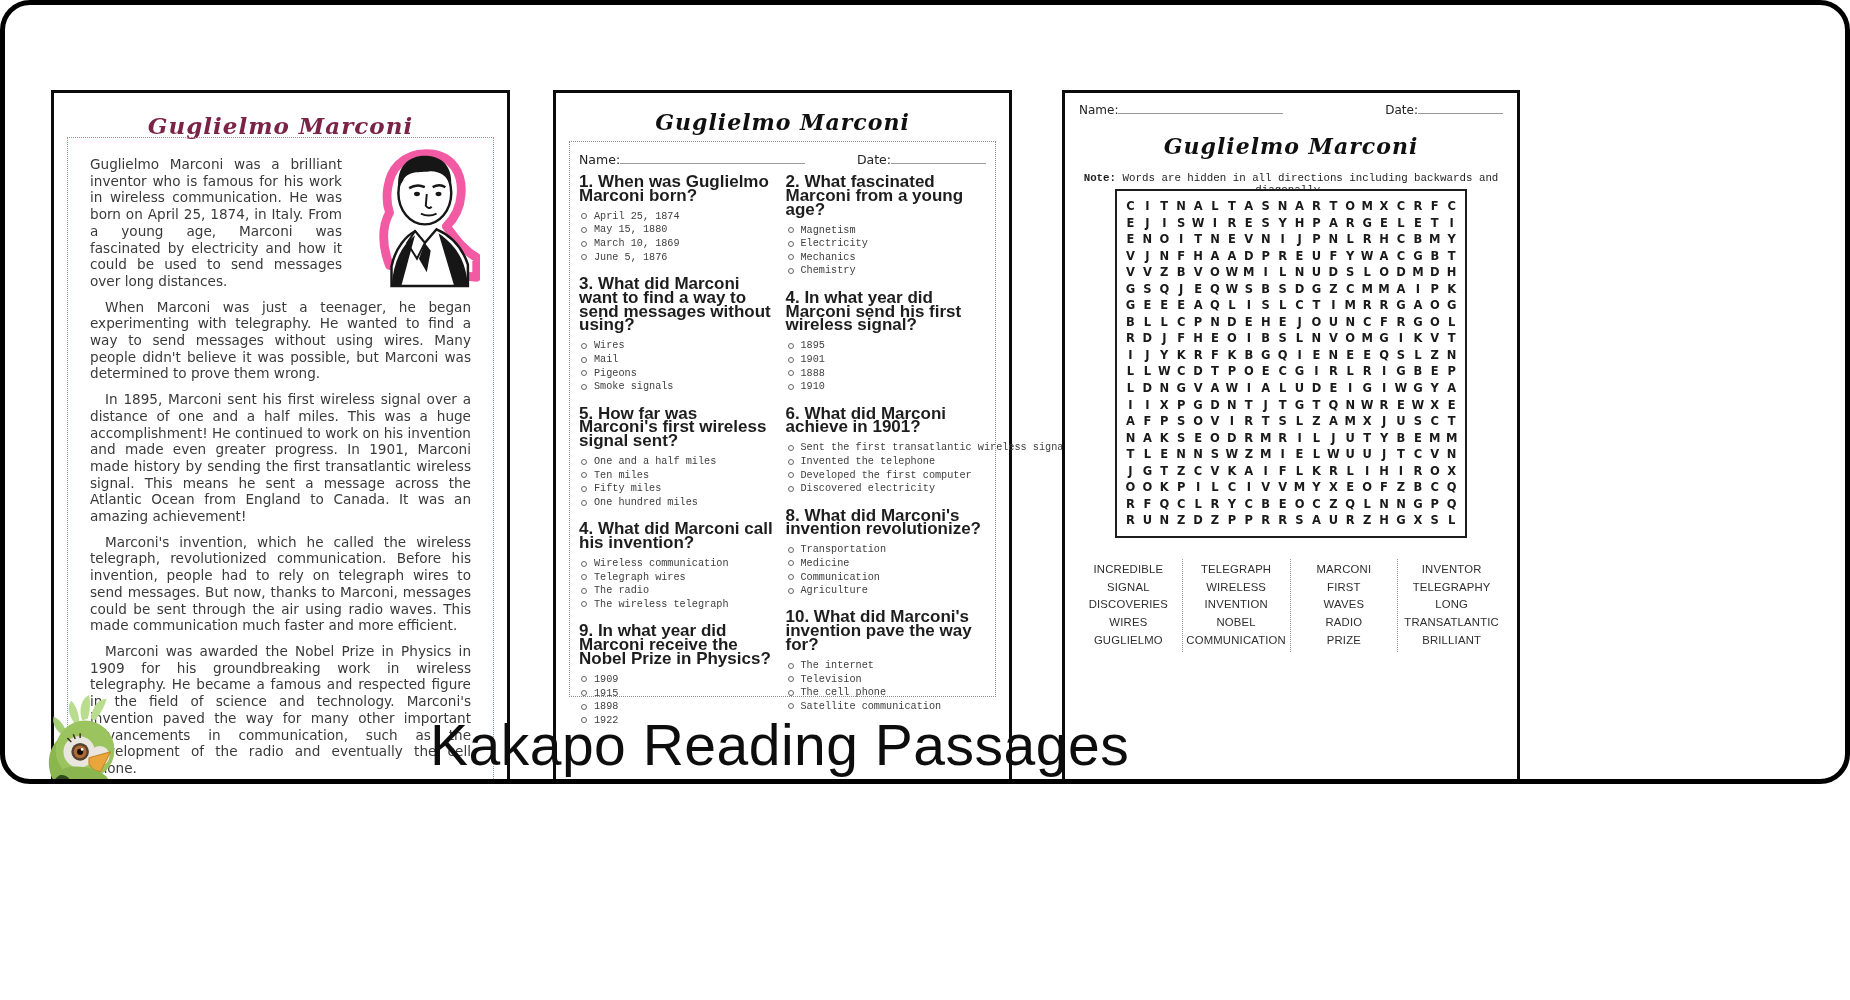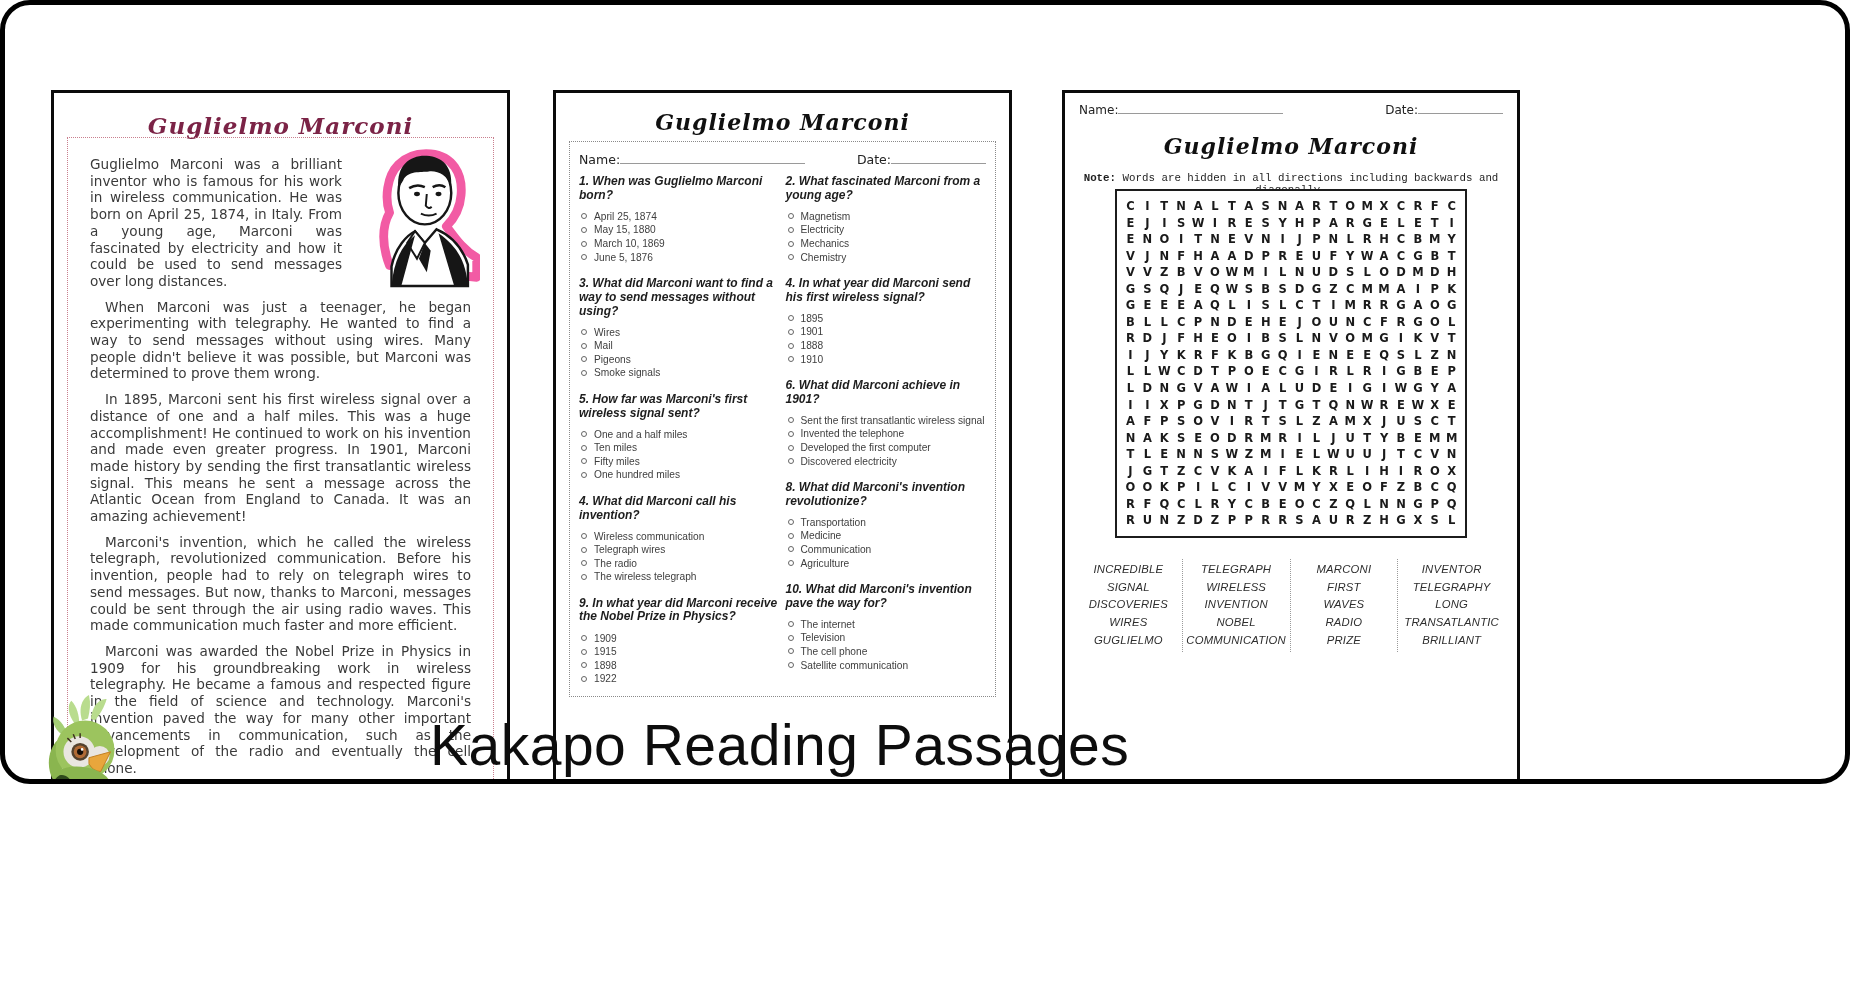--- a/index.html
+++ b/index.html
@@ -27,38 +27,38 @@
             font-size:22px;color:#101010;letter-spacing:1px;}
   .q-box{position:absolute;left:13px;right:13px;top:48px;height:556px;border:1px dotted #8a8a8a;
          padding:10px 9px 0;box-sizing:border-box;}
   .namedate{display:flex;justify-content:space-between;align-items:flex-end;font-size:12.5px;color:#222;
             margin-bottom:8px;font-family:"DejaVu Sans",sans-serif;}
   .uline{display:inline-block;border-bottom:1.5px solid #9a9a9a;height:9px;}
   .ul-185{width:185px;} .ul-95{width:95px;} .ul-165{width:165px;} .ul-85{width:85px;}
   .qcols{display:flex;gap:6px;}
   .qcol{width:calc(50% - 3px);}
   .qblock{margin-bottom:13px;}
-  .qtitle{font-weight:bold;font-size:12px;line-height:13.8px;color:#1d1d1d;margin-bottom:7px;font-style:italic;}
-  .qopt{display:flex;align-items:center;height:13.6px;}
+  .qtitle{font-weight:bold;font-size:17px;line-height:13.8px;color:#1d1d1d;margin-bottom:7px;}
+  .qopt{display:flex;align-items:center;height:13.6px;font-family:Liberation Mono, monospace;}
   .bullet{width:4px;height:4px;border:1px solid #666;border-radius:50%;margin:0 7px 0 2px;flex:none;}
   .qopt-text{font-size:10.2px;color:#3e3e3e;white-space:nowrap;}
 
   
   .p3-namedate{position:absolute;top:10px;left:14px;right:14px;display:flex;justify-content:space-between;
                align-items:flex-end;font-size:12px;color:#222;font-family:"DejaVu Sans",sans-serif;}
   .p3-title{position:absolute;top:40px;left:0;right:0;text-align:center;font-family:"DejaVu Serif",serif;
             font-style:italic;font-weight:bold;font-size:22px;color:#101010;letter-spacing:1px;}
   .p3-note{position:absolute;top:79px;left:0;right:0;text-align:center;font-size:10.8px;color:#1e1e1e;
            font-family:Liberation Mono, monospace;}
   .grid-box{position:absolute;top:96px;left:50%;transform:translateX(-50%);width:352px;border:2px solid #1c1c1c;
             padding:7px 5px;box-sizing:border-box;background:#fff;}
   .ws-row{display:flex;}
   .ws-cell{width:17.1px;height:16.55px;text-align:center;font-family:"DejaVu Sans",sans-serif;font-weight:bold;
            font-size:11.5px;line-height:16.55px;color:#1a1a1a;}
-  .word-list{position:absolute;top:466px;left:10px;right:12px;display:flex;font-style:italic;}
+  .word-list{position:absolute;top:466px;left:10px;right:12px;display:flex;}
   .wcol{flex:1;text-align:center;padding:2px 0;}
   .wcol + .wcol{border-left:1px dotted #9a9a9a;}
   .wword{font-size:11.3px;line-height:17.7px;color:#2e2e2e;letter-spacing:0.2px;}
 
   
   .brand{position:absolute;left:430px;top:712px;font-size:57px;color:#0d0d0d;letter-spacing:0.5px;}
   .logo{position:absolute;left:28px;top:693px;width:118px;height:152px;}
 </style>
 </head>
 <body>

